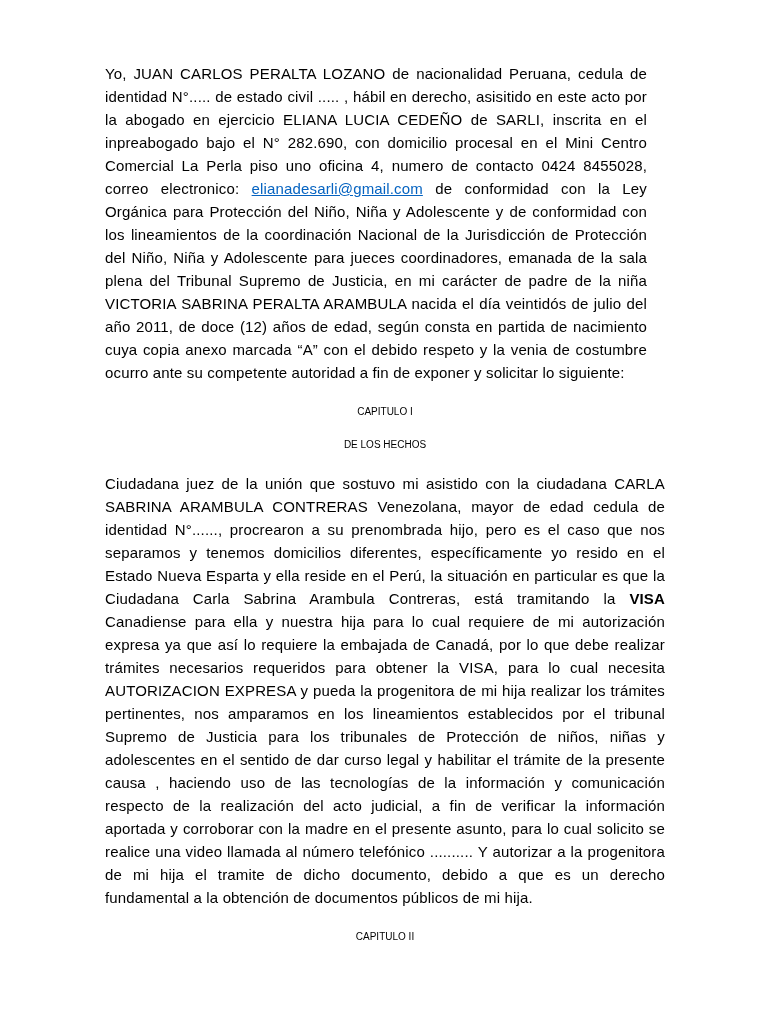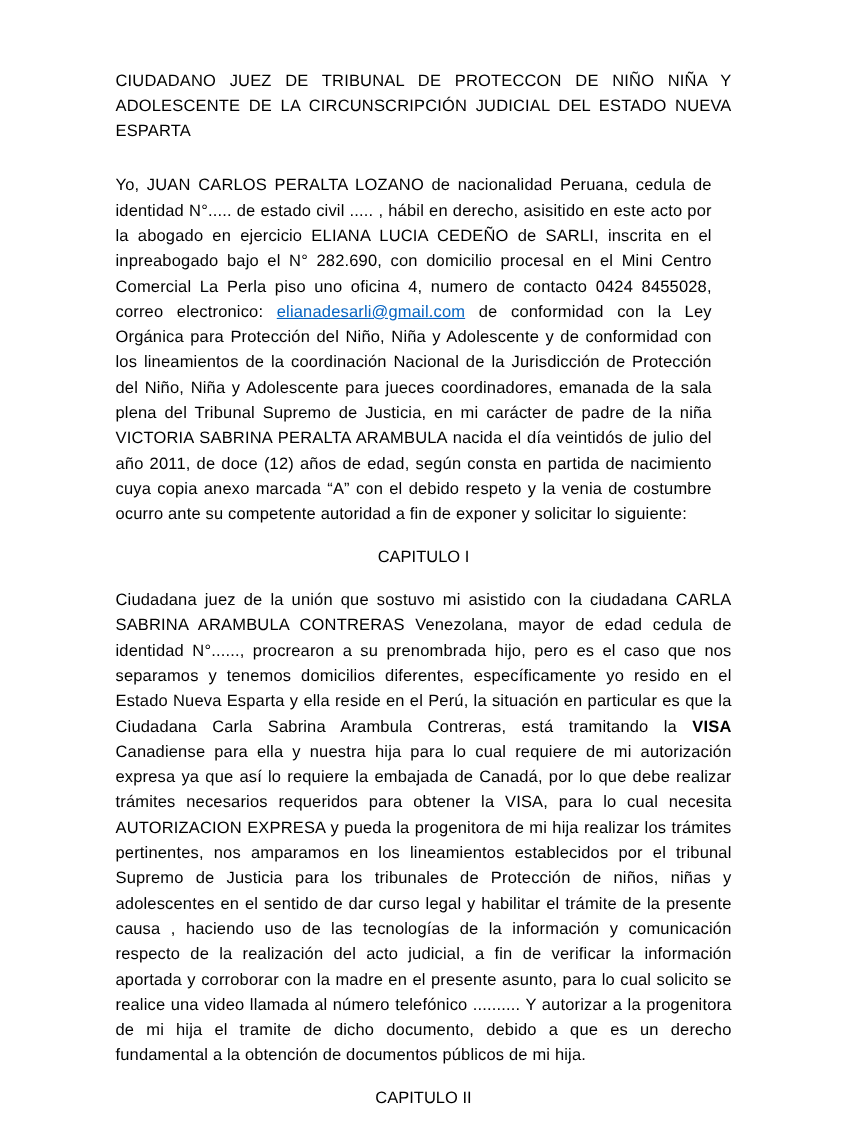--- a/index.html
+++ b/index.html
@@ -40,44 +40,44 @@
   }
   .heading-block {
     margin: 0 0 26px 0;
   }
   .para-main {
     margin: 0 18px 6px 0;
   }
   .centered {
     margin: 0;
     text-align: center;
-    font-size: 15px;
+    font-size: 10px;
     line-height: 23px;
   }
   .gap-sm { margin-top: 10px; }
   .gap-md { margin-top: 16px; }
   .bold { font-weight: bold; margin-top: 11px; }
   a.maillink,
   .maillink {
     color: #0563C1;
     text-decoration: underline;
     cursor: pointer;
   }
 </style>
 </head>
 <body>
 
 <div class="page">
   <div class="doc-body">
 
-    <p class="para heading-block">CIUDADANO JUEZ DE TRIBUNAL DE PROTECCON DE NIÑO NIÑA Y ADOLESCENTE DE LA CIRCUNSCRIPCIÓN JUDICIAL DEL ESTADO NUEVA ESPARTA</p>
 
     <p class="para para-main"><span>Yo, JUAN CARLOS PERALTA LOZANO de nacionalidad Peruana,  cedula de identidad N°.....     de estado civil .....     , hábil en derecho, asisitido en este acto por la abogado en ejercicio ELIANA LUCIA CEDEÑO de SARLI, inscrita en el inpreabogado bajo el N° 282.690, con domicilio procesal en el Mini Centro Comercial La Perla piso uno oficina 4,  numero de contacto 0424 8455028, correo electronico: </span><span class="maillink">elianadesarli@gmail.com</span><span>  de conformidad con   la Ley Orgánica para Protección del Niño, Niña y Adolescente  y de conformidad con los lineamientos de la coordinación Nacional de la Jurisdicción  de Protección del Niño, Niña y Adolescente para jueces coordinadores, emanada de la sala plena del Tribunal Supremo de Justicia,  en mi carácter de padre de la niña VICTORIA SABRINA PERALTA ARAMBULA nacida el día veintidós de julio del año 2011, de doce (12)  años de edad, según consta en partida de nacimiento cuya copia   anexo marcada “A”   con el debido respeto y la venia de costumbre ocurro ante su competente autoridad a fin de exponer y solicitar lo siguiente:</span></p>
 
     <p class="centered gap-md">CAPITULO I</p>
 
+    <p class="centered gap-sm">DE LOS HECHOS</p>
 
     <p class="para gap-md"><span>Ciudadana juez de la unión que sostuvo mi asistido con la ciudadana  CARLA SABRINA ARAMBULA CONTRERAS Venezolana, mayor de edad cedula de identidad N°......, procrearon a su prenombrada hijo, pero es el caso que nos separamos y tenemos domicilios diferentes, específicamente yo resido en el Estado Nueva Esparta y ella reside en el Perú,  la situación en particular es que la Ciudadana Carla Sabrina Arambula Contreras, está tramitando la </span><span class="bold">VISA</span><span> Canadiense para ella y nuestra hija para  lo cual requiere de mi autorización expresa ya que así lo requiere la embajada de Canadá,  por lo que debe realizar trámites necesarios requeridos para obtener la VISA, para lo cual necesita AUTORIZACION EXPRESA y pueda la progenitora de mi hija realizar los trámites pertinentes, nos amparamos  en los lineamientos  establecidos por el tribunal Supremo de Justicia para los tribunales de Protección de niños, niñas y adolescentes en el sentido de dar curso legal y habilitar el trámite de la presente causa , haciendo uso de las tecnologías de la información y comunicación respecto de la realización del acto judicial, a fin de verificar la información aportada y corroborar con la madre en el presente asunto, para lo cual solicito se realice una video llamada   al número telefónico .......... Y autorizar a la progenitora de mi hija el tramite de dicho documento, debido a que es un derecho fundamental a la obtención de documentos públicos de mi hija.</span></p>
 
     <p class="centered gap-md">CAPITULO II</p>
 
   </div>
 </div>
 
 </body></html>

